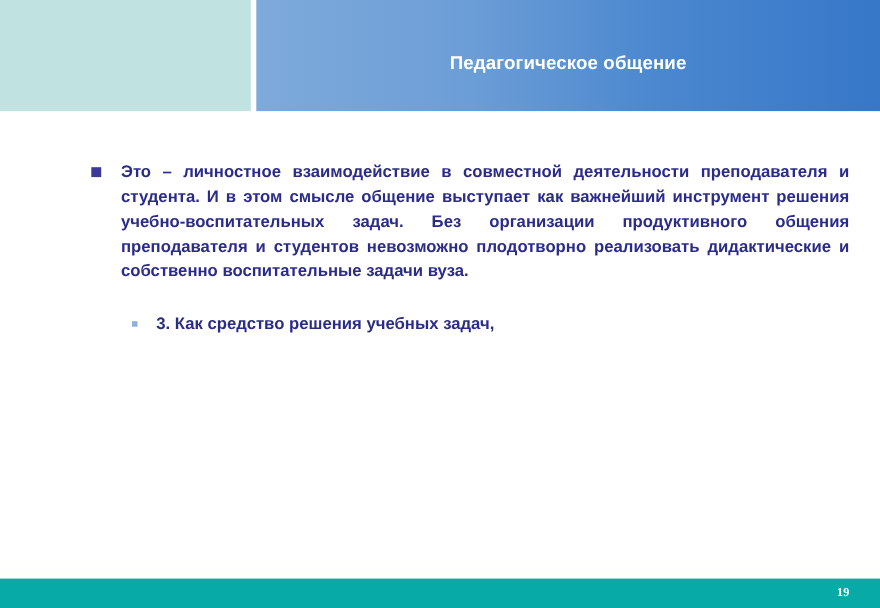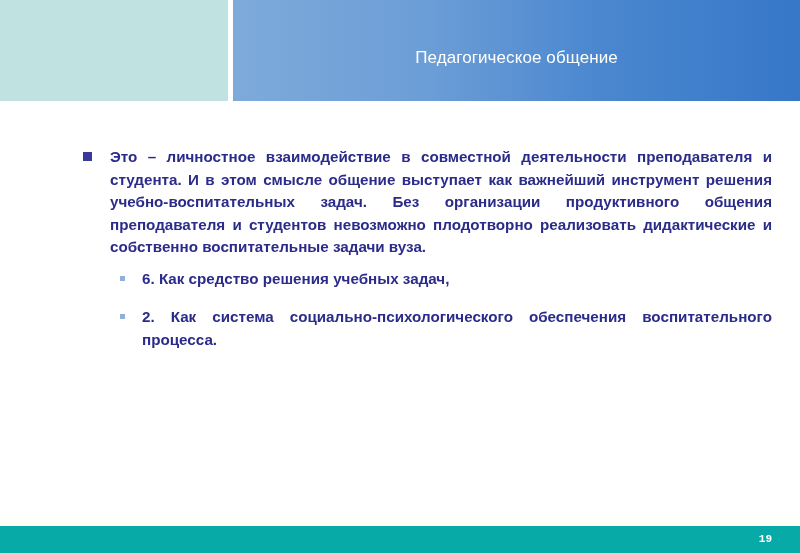--- a/index.html
+++ b/index.html
@@ -11,71 +11,67 @@
     .header-left {
       position: absolute; left: 0; top: 0; width: 228px; height: 101px;
       background: #c0e3e2;
     }
     .header-right {
       position: absolute; left: 233px; top: 0; width: 567px; height: 101px;
       background: linear-gradient(to right, #7eaadb 0%, #6b9dd6 35%, #4a87cf 65%, #3677c8 100%);
     }
     .slide-title {
       position: absolute; left: 233px; top: 48px; width: 567px;
-      text-align: center; color: #ffffff; font-weight: normal; font-size: 17px;
+      text-align: center; color: #ffffff; font-weight: bold; font-size: 17px;
       letter-spacing: 0.1px;
     }
     .content {
       position: absolute; left: 80px; top: 146px; width: 692px;
       color: #2b2b8a; font-weight: bold; font-size: 15.2px; line-height: 22.5px;
     }
     .l1 { position: relative; padding-left: 30px; text-align: justify; }
     .l1 .bullet {
       position: absolute; left: 3px; top: 6px; width: 9px; height: 9px;
       background: #3a3a9a;
     }
     .l2 { position: relative; padding-left: 62px; text-align: justify; }
     .l2 .bullet {
       position: absolute; left: 40px; top: 8px; width: 5px; height: 5px;
       background: #8fb0d8;
     }
-    .p1 { margin-bottom: 9px; }
+    .p1 { margin-bottom: 25px; }
     .p2 { margin-bottom: 14px; }
     .s { margin-bottom: 16px; }
     .footer {
       position: absolute; left: 0; top: 526px; width: 800px; height: 27px;
       background: #07aaa6;
     }
     .footer-fade {
       position: absolute; left: 0; top: 512px; width: 800px; height: 14px;
       background: linear-gradient(to bottom, #ffffff, #fdfff8);
     }
     .page-num {
       position: absolute; right: 28px; top: 7px;
-      color: #ffffff; font-family: Liberation Mono, monospace; font-weight: bold; font-size: 11px;
+      color: #ffffff; font-family: Liberation Serif, serif; font-weight: bold; font-size: 11px;
     }
   </style>
 </head>
 <body>
 
 <div class="header-left"></div>
 <div class="header-right"></div>
 <div class="slide-title">Педагогическое общение</div>
 
 <div class="content">
   <div class="l1 p1">
     <span class="bullet"></span>
     <span>Это – личностное  взаимодействие в совместной деятельности преподавателя и студента. И в этом смысле  общение выступает как важнейший инструмент решения учебно-воспитательных задач. Без организации продуктивного общения преподавателя и студентов невозможно плодотворно реализовать дидактические и собственно воспитательные задачи  вуза.</span>
   </div>
   <div class="l2 s">
     <span class="bullet"></span>
-    <span>6. Как средство решения учебных задач,</span>
-  </div>
-  <div class="l2 s">
-    <span class="bullet"></span>
-    <span>2. Как система социально-психологического обеспечения воспитательного процесса.</span>
+    <span>3. Как средство решения учебных задач,</span>
   </div>
 </div>
 
 <div class="footer-fade"></div>
 <div class="footer">
   <span class="page-num">19</span>
 </div>
 
 </body></html>

